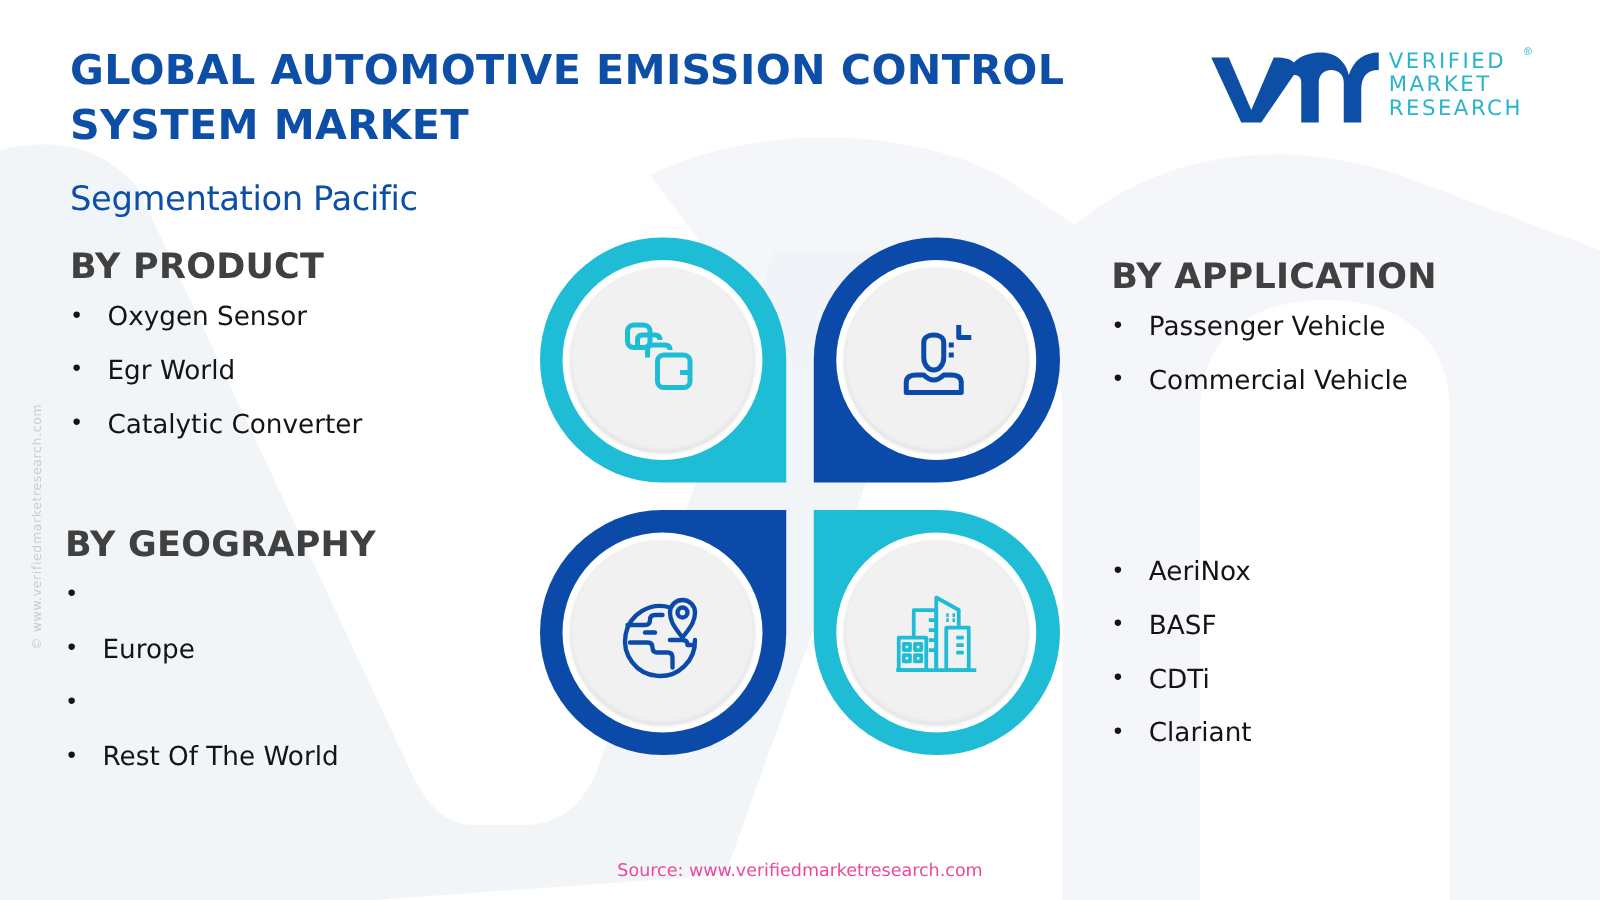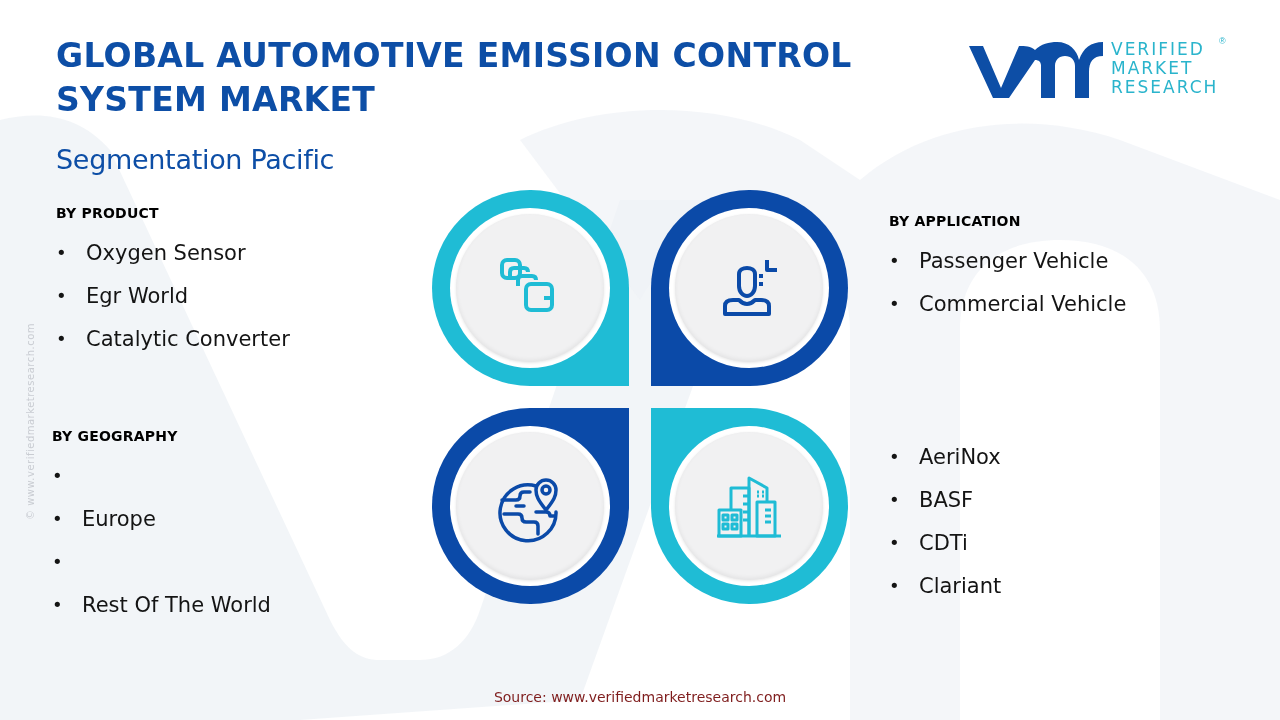--- a/index.html
+++ b/index.html
@@ -25,21 +25,21 @@
 
     .subtitle {
       position: absolute; left: 56px; top: 144px;
       font-family: "DejaVu Sans", sans-serif; font-weight: 400;
       font-size: 27px; color: #0d4ea6; z-index: 2; letter-spacing: -0.3px;
     }
 
     .segment { position: absolute; z-index: 2; }
     .seg-heading {
       font-family: "DejaVu Sans", sans-serif; font-weight: 700;
-      font-size: 14px; color: #000000; letter-spacing: 0.2px;
+      font-size: 28px; color: #404040; letter-spacing: 0.2px;
       height: 30px; line-height: 30px;
     }
     .seg-list { list-style: none; margin-top: 10px; }
     .seg-item {
       font-family: "DejaVu Sans", sans-serif; font-size: 21px; color: #141414;
       height: 43px; line-height: 30px; display: flex;
     }
     .bullet { width: 30px; flex: 0 0 30px; font-size: 18px; line-height: 30px; color: #141414; }
 
     .seg-product { left: 56px; top: 198px; }
@@ -66,21 +66,21 @@
     .q-disc svg { width: 80px; height: 80px; }
 
     .side-url {
       position: absolute; left: 25px; top: 520px;
       transform: rotate(-90deg); transform-origin: left top;
       font-family: "DejaVu Sans", sans-serif; font-size: 10px; color: #c9ccd2;
       white-space: nowrap; letter-spacing: 0.5px; z-index: 2;
     }
     .source {
       position: absolute; left: 0; width: 1280px; top: 689px; text-align: center;
-      font-family: "DejaVu Sans", sans-serif; font-size: 14px; color: #7f1d1d; z-index: 2;
+      font-family: "DejaVu Sans", sans-serif; font-size: 14px; color: #ec4899; z-index: 2;
     }
   </style>
 </head>
 <body>
 
 <svg class="bg-watermark" viewBox="0 0 1280 720">
   <path d="M0,120 C40,110 80,115 110,150 L330,620 C345,650 360,660 380,660 L420,660 C450,660 470,640 480,610 L620,200 L760,200 L580,700 L300,720 L0,720 Z" fill="#eef1f6" opacity="0.75"></path>
   <path d="M520,140 C600,100 720,100 800,140 L860,180 C930,120 1030,110 1120,140 L1280,200 L1280,720 L1160,720 L1160,330 C1160,270 1120,240 1060,240 C1000,240 960,270 960,330 L960,720 L850,720 L850,330 C850,270 810,240 750,240 C700,240 660,260 640,300 Z" fill="#eef1f6" opacity="0.65"></path>
 </svg>
 

